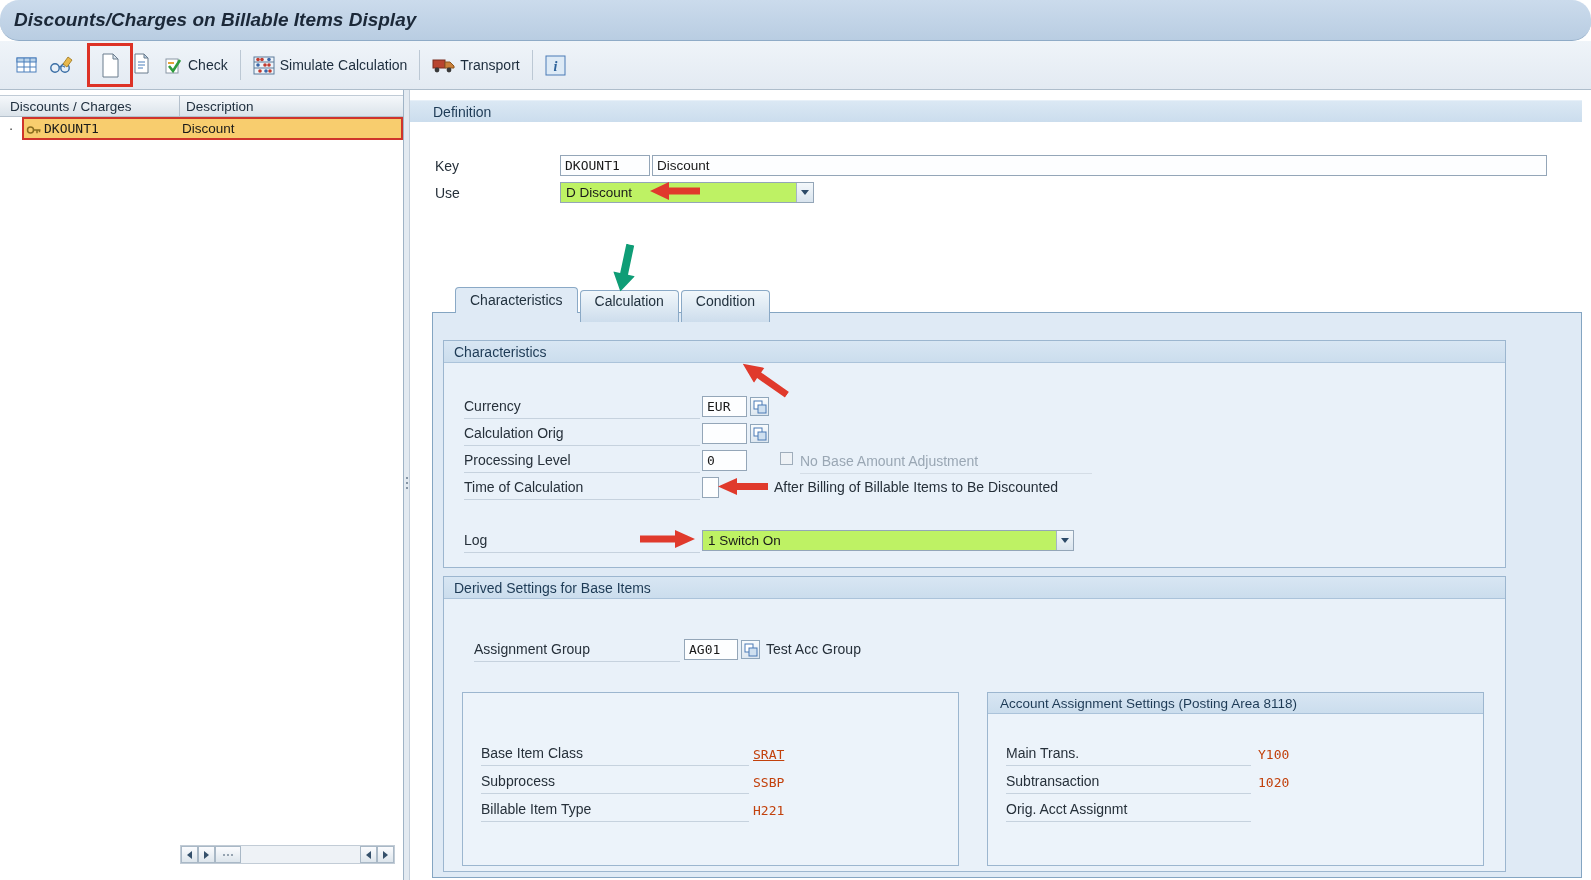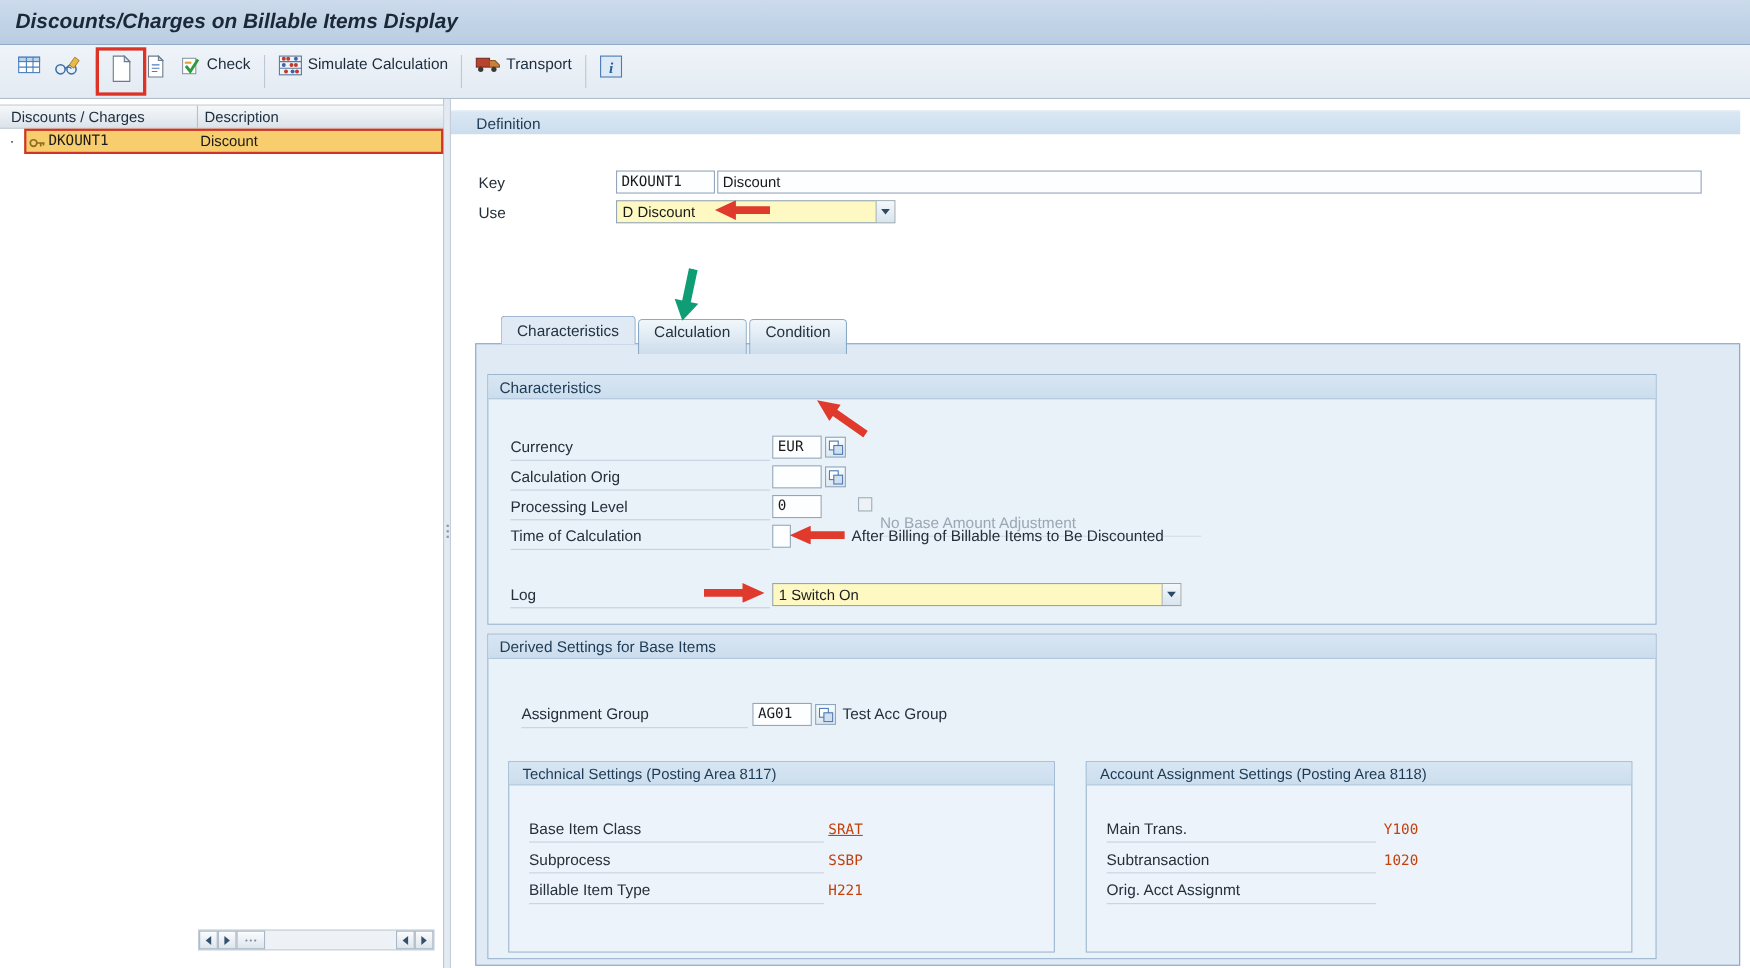--- a/index.html
+++ b/index.html
@@ -3,28 +3,28 @@
 <meta charset="utf-8">
 <style>
   * { margin:0; padding:0; box-sizing:border-box; }
   html,body { width:1591px; height:880px; }
   body { position:relative; overflow:hidden; background:#fff;
          font-family:"Liberation Sans",sans-serif; font-size:14px; color:#222; }
 
   
   .titlebar { position:absolute; left:0; top:0; width:1591px; height:41px;
     background:linear-gradient(#cbdbec,#b9cde2); border-bottom:1px solid #8fabc7;
-    display:flex; align-items:center; padding-left:14px; }
+    display:flex; align-items:center; padding-left:14px;border-radius:19px; }
   .titlebar .title { font-size:19px; font-weight:bold; font-style:italic; color:#1b2838; }
 
   
   .toolbar { position:absolute; left:0; top:41px; width:1591px; height:49px;
     background:linear-gradient(#eff4f9,#e3eaf2); border-bottom:1px solid #aebdcb;
     display:flex; align-items:center; padding-left:10px; }
-  .tbtn { display:flex; align-items:flex-start; gap:5px; padding:3px 6px; position:relative;
+  .tbtn { display:flex; align-items:center; gap:5px; padding:3px 6px; position:relative;
           height:36px; }
   .tbtn .tlabel { font-size:14px; color:#1c2c3c; white-space:nowrap; }
   .tsep { width:1px; height:30px; background:#bcc8d4; margin:0 6px; }
   .redbox-ann { position:absolute; left:-7px; top:-4px; right:-7px; bottom:-4px;
     border:3px solid #dd3226; }
 
   
   .left-panel { position:absolute; left:0; top:90px; width:404px; height:790px;
     background:#fff; border-right:1px solid #9fb3c6; }
   .lp-header { position:absolute; left:0; top:5px; width:403px; height:22px; display:flex;
@@ -63,21 +63,21 @@
     display:flex; align-items:center; padding-left:23px; font-size:14px; color:#1d3a55; }
 
   .lbl { position:absolute; font-size:14px; color:#26303a; }
   .lbl-u { border-bottom:1px solid #c6d2de; height:21px; }
   .lbl-dis { color:#9aa7b4; }
 
   .field { position:absolute; background:#fdfeff; border:1px solid #94a6b8; height:21px;
     font:13px "DejaVu Sans Mono",monospace; color:#1a1a1a; display:flex; align-items:center;
     padding:0 4px; }
   .field-prop { font-family:"Liberation Sans",sans-serif; font-size:13.5px; }
-  .dropdown { position:absolute; background:#fef9c3; border:1px solid #94a6b8; height:21px;
+  .dropdown { position:absolute; background:#bef264; border:1px solid #94a6b8; height:21px;
     display:flex; align-items:center; }
   .dd-text { flex:1; padding:0 5px; font-size:13.5px; color:#1a1a1a; white-space:nowrap; overflow:hidden;}
   .dd-btn { width:17px; height:19px; border-left:1px solid #a5b5c5;
     background:linear-gradient(#f4f8fb,#d9e4ee); display:flex; align-items:center; justify-content:center; }
   .f4btn { position:absolute; width:19px; height:19px;
     background:linear-gradient(#f8fbfd,#dde7f0); border:1px solid #8fa6bb;
     display:flex; align-items:center; justify-content:center; }
 
   
   .tabstrip { position:absolute; left:45px; top:197px; display:flex; gap:2px; z-index:3; }
@@ -280,21 +280,21 @@
       <div class="f4btn" style="left:306px; top:83px;">
         <svg width="14" height="14" viewBox="0 0 14 14">
           <rect x="1" y="1" width="8" height="8" fill="#fff" stroke="#4a7ab5"></rect>
           <rect x="5" y="5" width="8" height="8" fill="#cfe0f0" stroke="#4a7ab5"></rect>
         </svg>
       </div>
 
       <span class="lbl lbl-u" style="left:20px; top:111px; width:236px;">Processing Level</span>
       <div class="field" style="left:258px; top:109px; width:45px;">0</div>
       <div class="checkbox" style="left:336px; top:111px;"></div>
-      <span class="lbl lbl-u lbl-dis" style="left:356px; top:126px; width:292px; border-bottom-color:#d4dde6;">No Base Amount Adjustment</span>
+      <span class="lbl lbl-u lbl-dis" style="left:356px; top:112px; width:292px; border-bottom-color:#d4dde6;">No Base Amount Adjustment</span>
 
       <span class="lbl lbl-u" style="left:20px; top:138px; width:236px;">Time of Calculation</span>
       <div class="field" style="left:258px; top:136px; width:17px;"></div>
       <span class="lbl" style="left:330px; top:138px;">After Billing of Billable Items to Be Discounted</span>
 
       <span class="lbl lbl-u" style="left:20px; top:191px; width:236px;">Log</span>
       <div class="dropdown" style="left:258px; top:189px; width:372px;">
         <span class="dd-text">1 Switch On</span>
         <span class="dd-btn">
             <i class="tri-d"></i>
@@ -311,23 +311,20 @@
       <div class="field" style="left:240px; top:62px; width:54px;">AG01</div>
       <div class="f4btn" style="left:297px; top:63px;">
         <svg width="14" height="14" viewBox="0 0 14 14">
           <rect x="1" y="1" width="8" height="8" fill="#fff" stroke="#4a7ab5"></rect>
           <rect x="5" y="5" width="8" height="8" fill="#cfe0f0" stroke="#4a7ab5"></rect>
         </svg>
       </div>
       <span class="lbl" style="left:322px; top:64px;">Test Acc Group</span>
 
       <div class="sbox" style="left:18px; top:115px; width:497px; height:174px;">
-        <div class="stitle">
-          <span>Technical Settings (Posting Area 8117)</span>
-        </div>
         <span class="lbl lbl-u" style="left:18px; top:52px; width:268px;">Base Item Class</span>
         <span class="val val-link" style="left:290px; top:54px;">SRAT</span>
         <span class="lbl lbl-u" style="left:18px; top:80px; width:268px;">Subprocess</span>
         <span class="val" style="left:290px; top:82px;">SSBP</span>
         <span class="lbl lbl-u" style="left:18px; top:108px; width:268px;">Billable Item Type</span>
         <span class="val" style="left:290px; top:110px;">H221</span>
       </div>
 
       <div class="sbox" style="left:543px; top:115px; width:497px; height:174px;">
         <div class="stitle">

